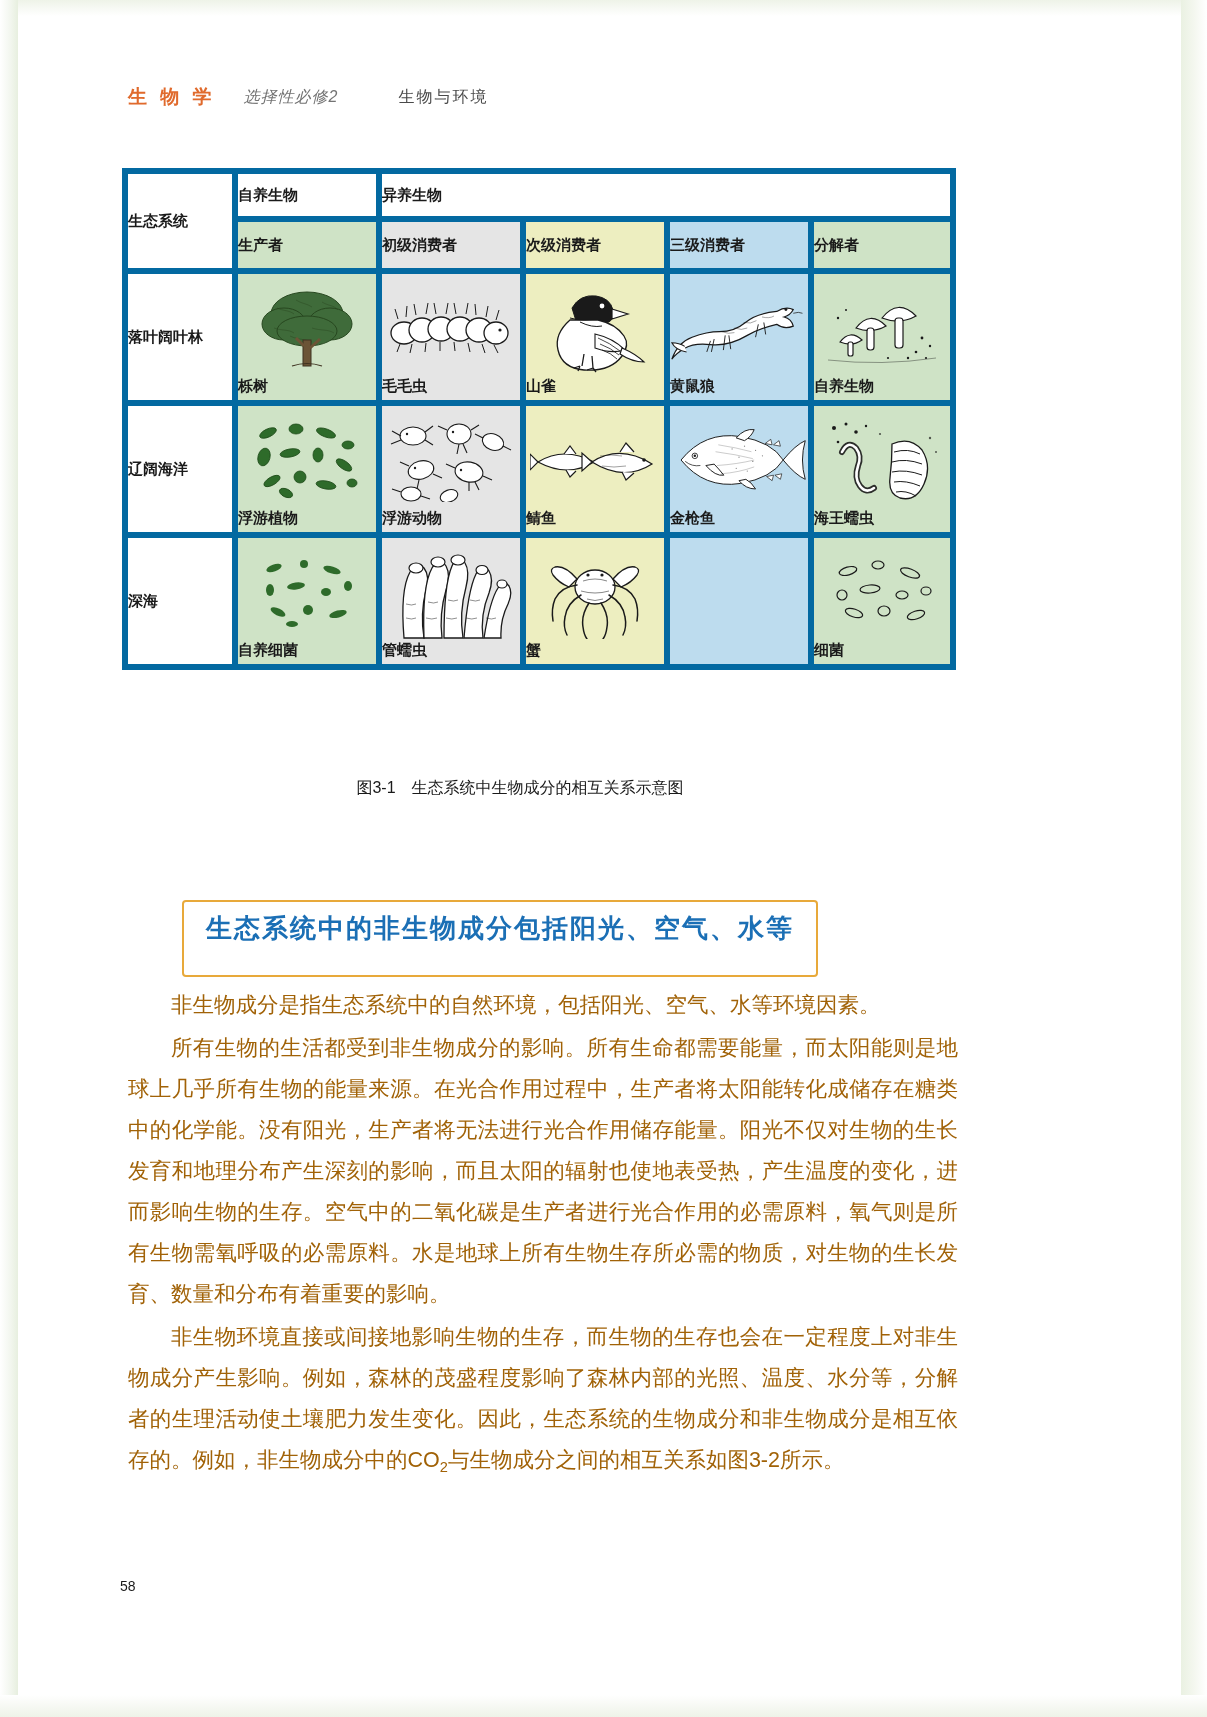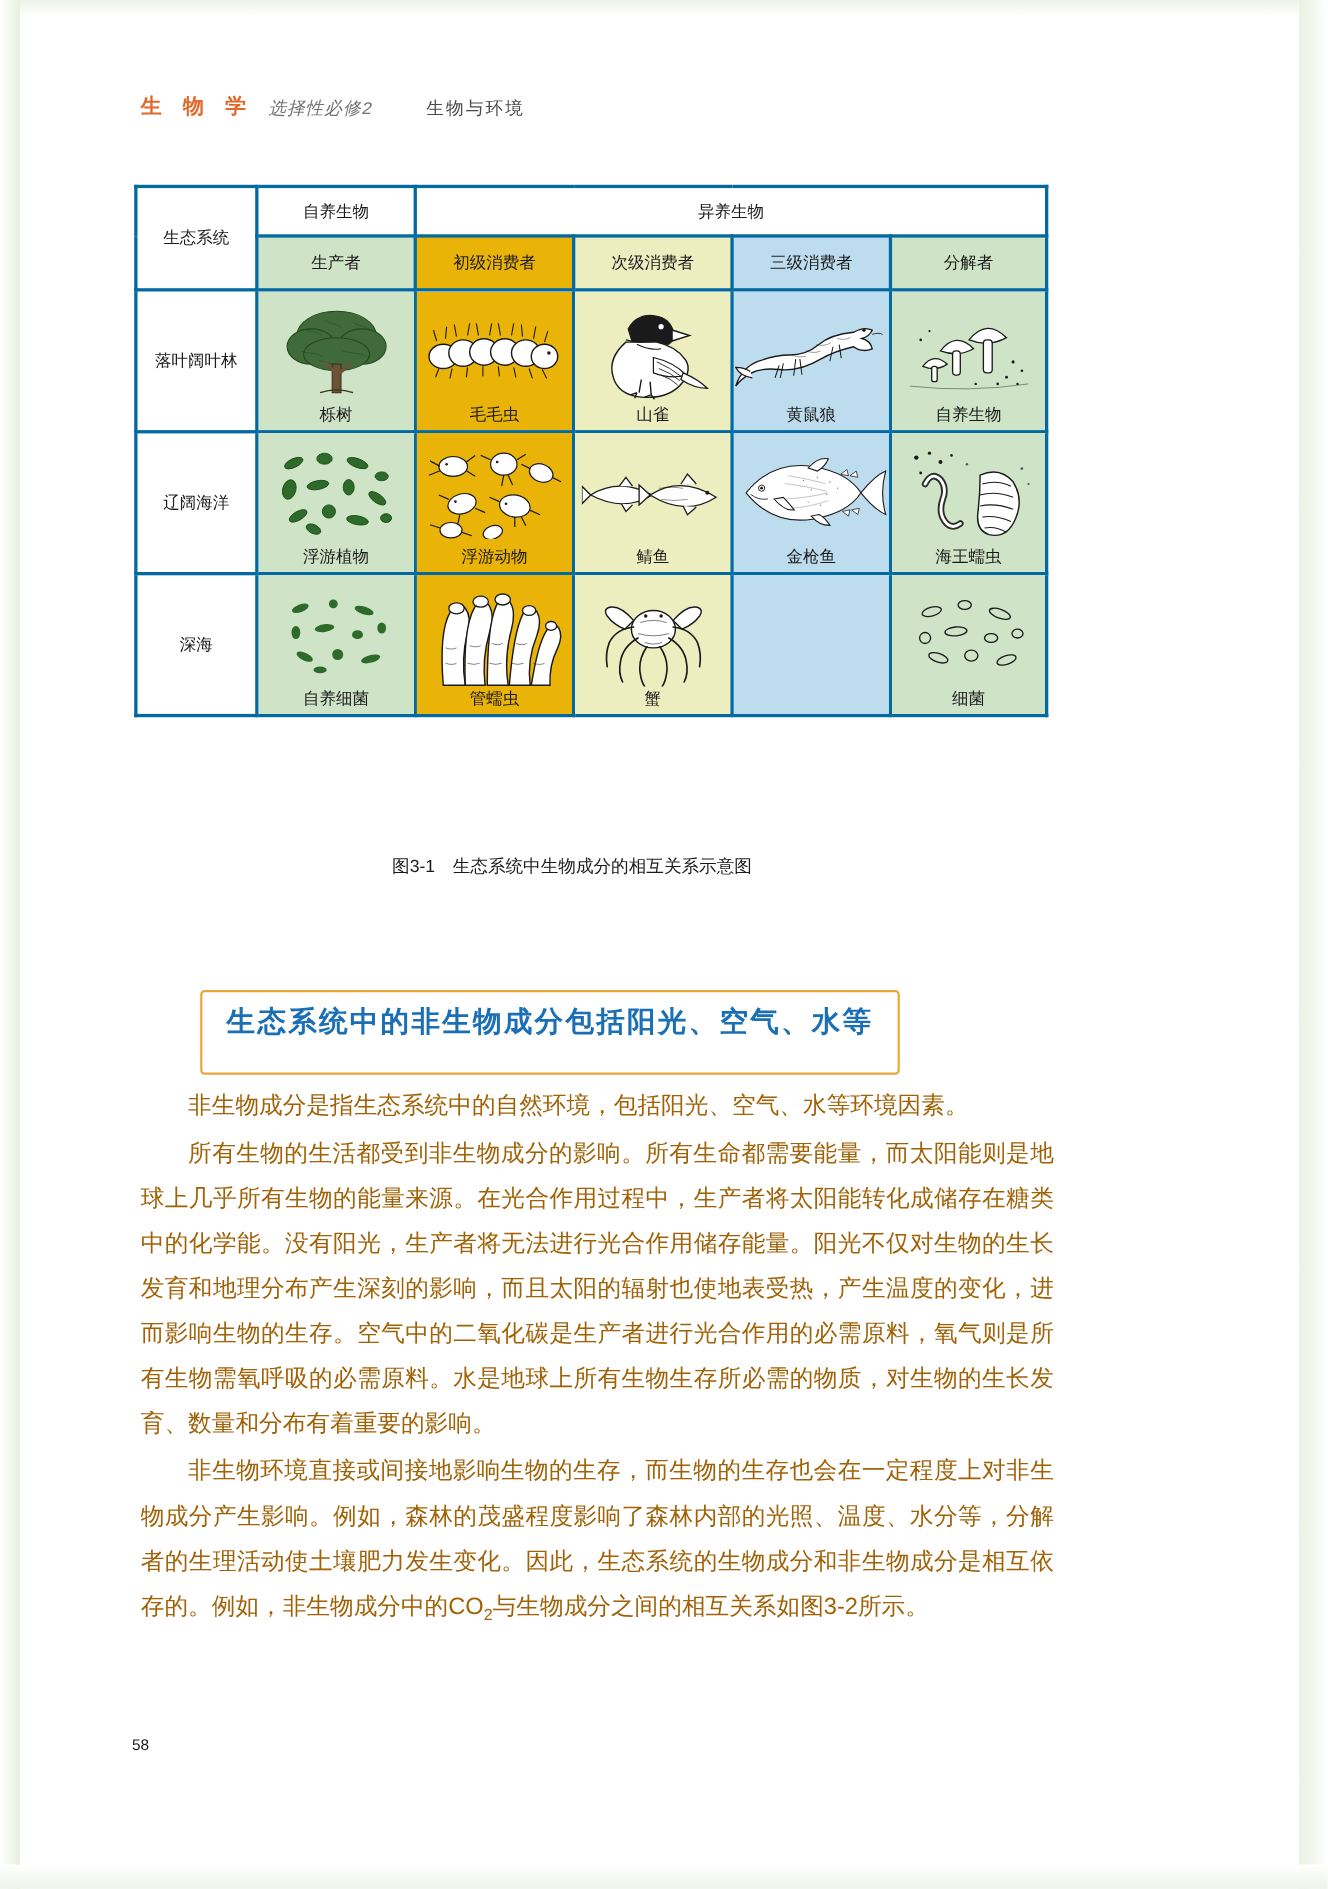--- a/index.html
+++ b/index.html
@@ -44,23 +44,22 @@
     left: 0; top: 0;
     width: 1207px; height: 1717px;
   }
 
   
   .header {
     position: absolute;
     left: 128px;
     top: 84px;
     display: flex;
-    align-items: flex-end;
-    gap: 16px;
-    font-family: Liberation Mono, monospace;
+    align-items: center;
+    gap: 28px;
   }
   .header-subject {
     color: #e06a2c;
     font-size: 19px;
     letter-spacing: 4px;
     font-weight: bold;
   }
   .header-course {
     color: #737373;
     font-size: 16px;
@@ -81,42 +80,42 @@
     top: 168px;
     width: 828px;
   }
   table.eco {
     border-collapse: collapse;
     width: 828px;
     table-layout: fixed;
     border: 1.5px solid #1a1a1a;
   }
   table.eco td, table.eco th {
-    border: 3px solid #0369a1;
+    border: 6px solid #0369a1;
     padding: 0;
-    text-align: center;
+    text-align: left;
     vertical-align: middle;
     font-size: 15px;
     color: #1a1a1a;
-    font-weight: normal;
+    font-weight: bold;
   }
   .hdr-group {
     height: 42px;
     font-size: 16px;
   }
   .hdr-role {
     height: 46px;
     font-size: 15px;
   }
   .corner-cell {
     font-size: 16px;
   }
   
   .col-prod { background: #cfe3c6; }
-  .col-c1   { background: #eab308; }
+  .col-c1   { background: #e5e5e5; }
   .col-c2   { background: #edeec0; }
   .col-c3   { background: #bddcee; }
   .col-dec  { background: #cfe3c6; }
   .col-white{ background: #ffffff; }
 
   .row-label {
     width: 110px;
     background: #ffffff;
     font-size: 16px;
   }

